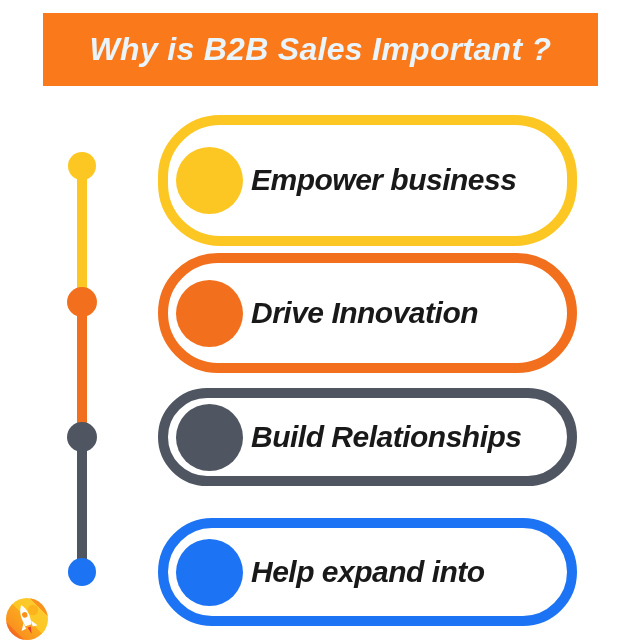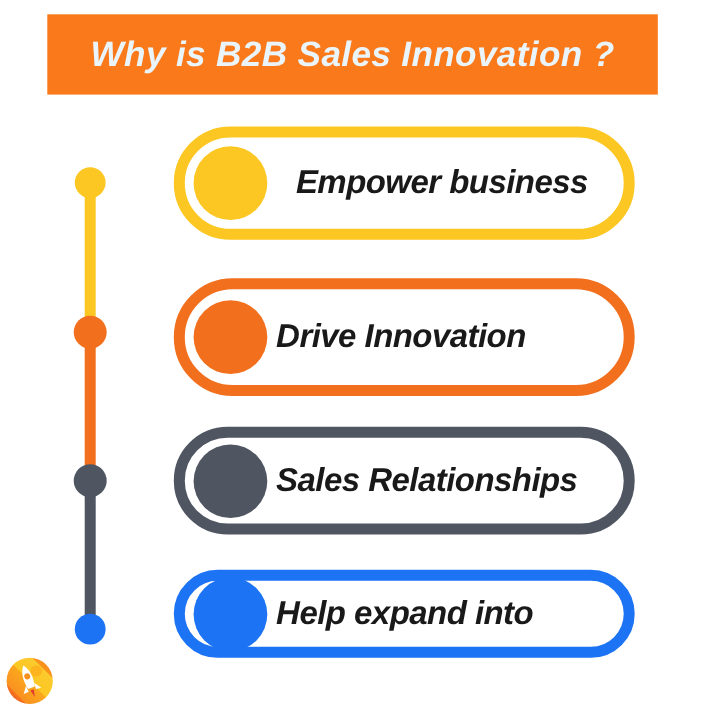--- a/index.html
+++ b/index.html
@@ -59,24 +59,24 @@
     left: 158px;
     width: 419px;
     box-sizing: border-box;
     background: #ffffff;
     border: 10px solid #000;
     border-radius: 62px;
     display: flex;
     align-items: center;
     padding-left: 8px;
   }
-  .pill.p1 { top: 115px; height: 103px; gap: 18px; }
-  .pill.p2 { top: 253px; height: 107px; }
+  .pill.p1 { top: 115px; height: 131px; }
+  .pill.p2 { top: 253px; height: 120px; }
   .pill.p3 { top: 388px; height: 98px; }
-  .pill.p4 { top: 518px; height: 80px; }
+  .pill.p4 { top: 518px; height: 108px; }
   .pill-circle {
     width: 67px;
     height: 67px;
     border-radius: 50%;
     flex: 0 0 auto;
   }
   .pill-text {
     margin-left: 8px;
     font-style: italic;
     font-weight: 800;
@@ -95,21 +95,21 @@
     width: 44px;
     height: 44px;
   }
 </style>
 </head>
 <body>
 
 <div id="canvas">
 
   <div class="banner" style="background-color: rgb(249, 121, 27);">
-    <div class="banner-title" style="color: rgb(234, 244, 251);">Why is B2B Sales Innovation ?</div>
+    <div class="banner-title" style="color: rgb(234, 244, 251);">Why is B2B Sales Important ?</div>
   </div>
 
   <div class="tl-seg s1" style="background-color: rgb(252, 199, 34);"></div>
   <div class="tl-seg s2" style="background-color: rgb(242, 112, 29);"></div>
   <div class="tl-seg s3" style="background-color: rgb(79, 86, 98);"></div>
 
   <div class="tl-dot d1" style="background-color: rgb(252, 199, 34);"></div>
   <div class="tl-dot d2" style="background-color: rgb(242, 112, 29);"></div>
   <div class="tl-dot d3" style="background-color: rgb(79, 86, 98);"></div>
   <div class="tl-dot d4" style="background-color: rgb(28, 115, 243);"></div>
@@ -124,21 +124,21 @@
   <div class="pill p2" style="border-color: rgb(242, 112, 29);">
     <div class="pill-circle" style="background-color: rgb(242, 112, 29);"></div>
     <div class="pill-text" style="color: rgb(25, 25, 25);">
       <span>Drive Innovation</span>
     </div>
   </div>
 
   <div class="pill p3" style="border-color: rgb(79, 86, 98);">
     <div class="pill-circle" style="background-color: rgb(79, 86, 98);"></div>
     <div class="pill-text" style="color: rgb(25, 25, 25);">
-      <span>Sales Relationships</span>
+      <span>Build Relationships</span>
     </div>
   </div>
 
   <div class="pill p4" style="border-color: rgb(28, 115, 243);">
     <div class="pill-circle" style="background-color: rgb(28, 115, 243);"></div>
     <div class="pill-text" style="color: rgb(25, 25, 25);">
       <span>Help expand into</span>
     </div>
   </div>
 

